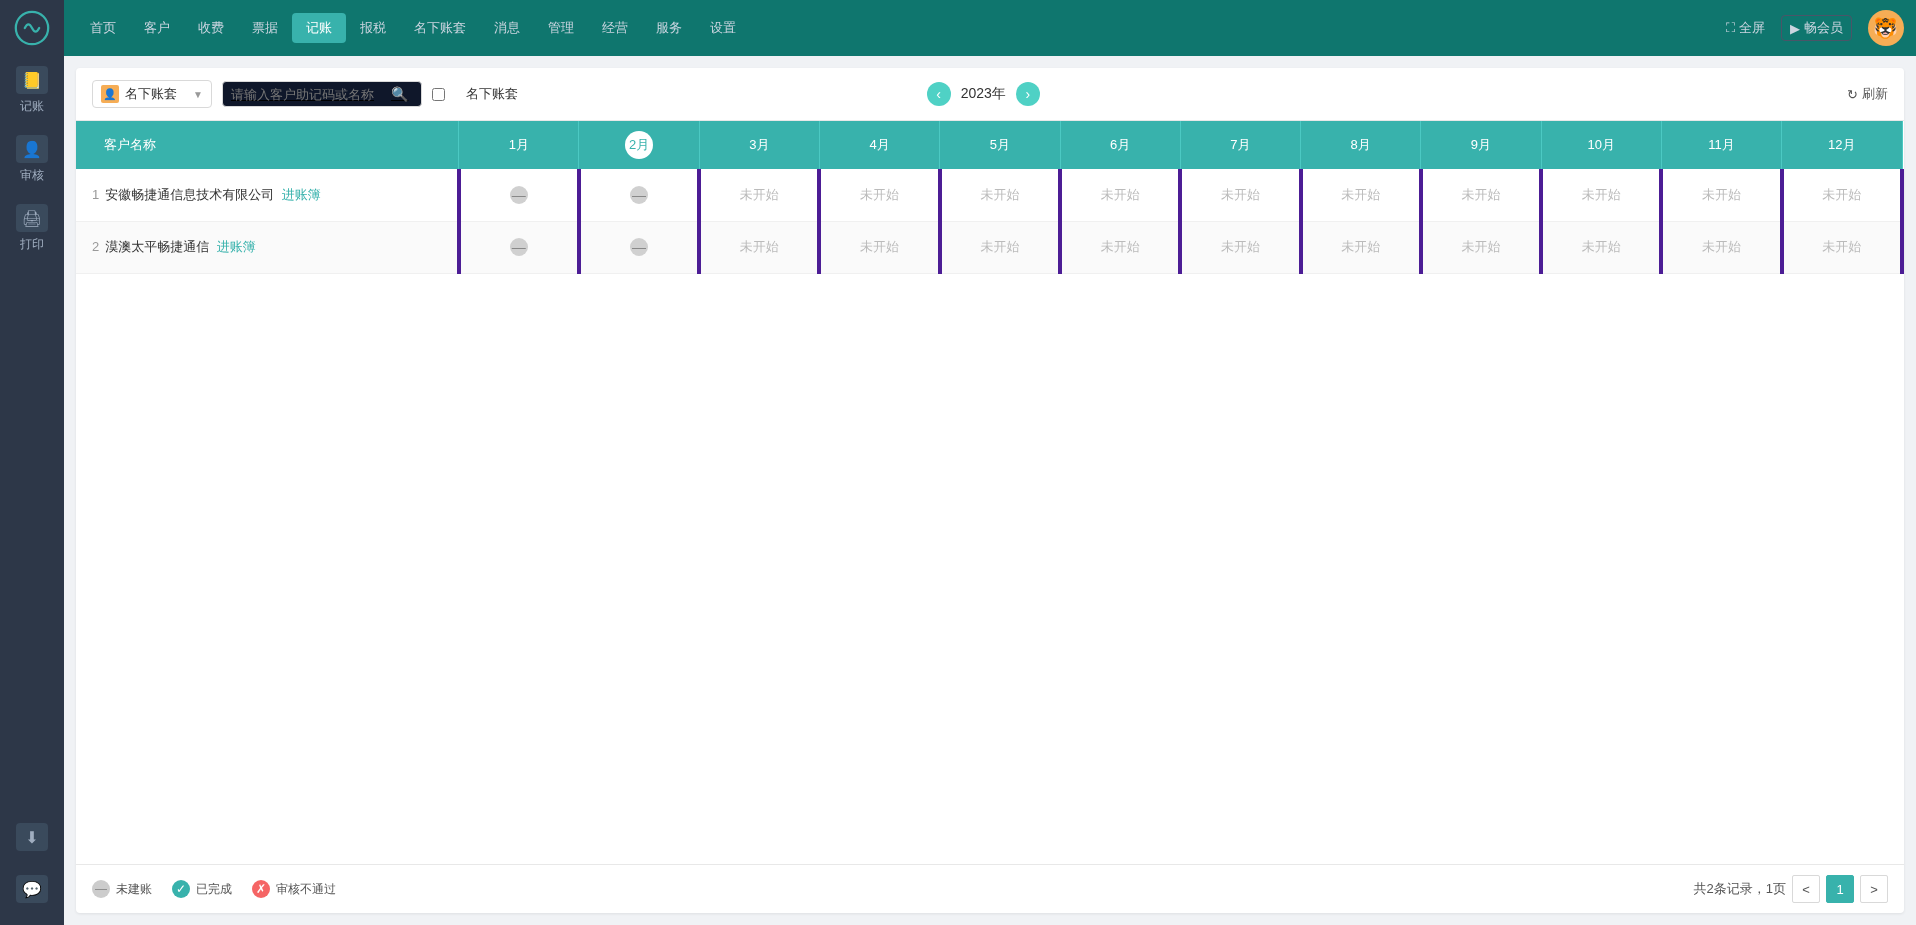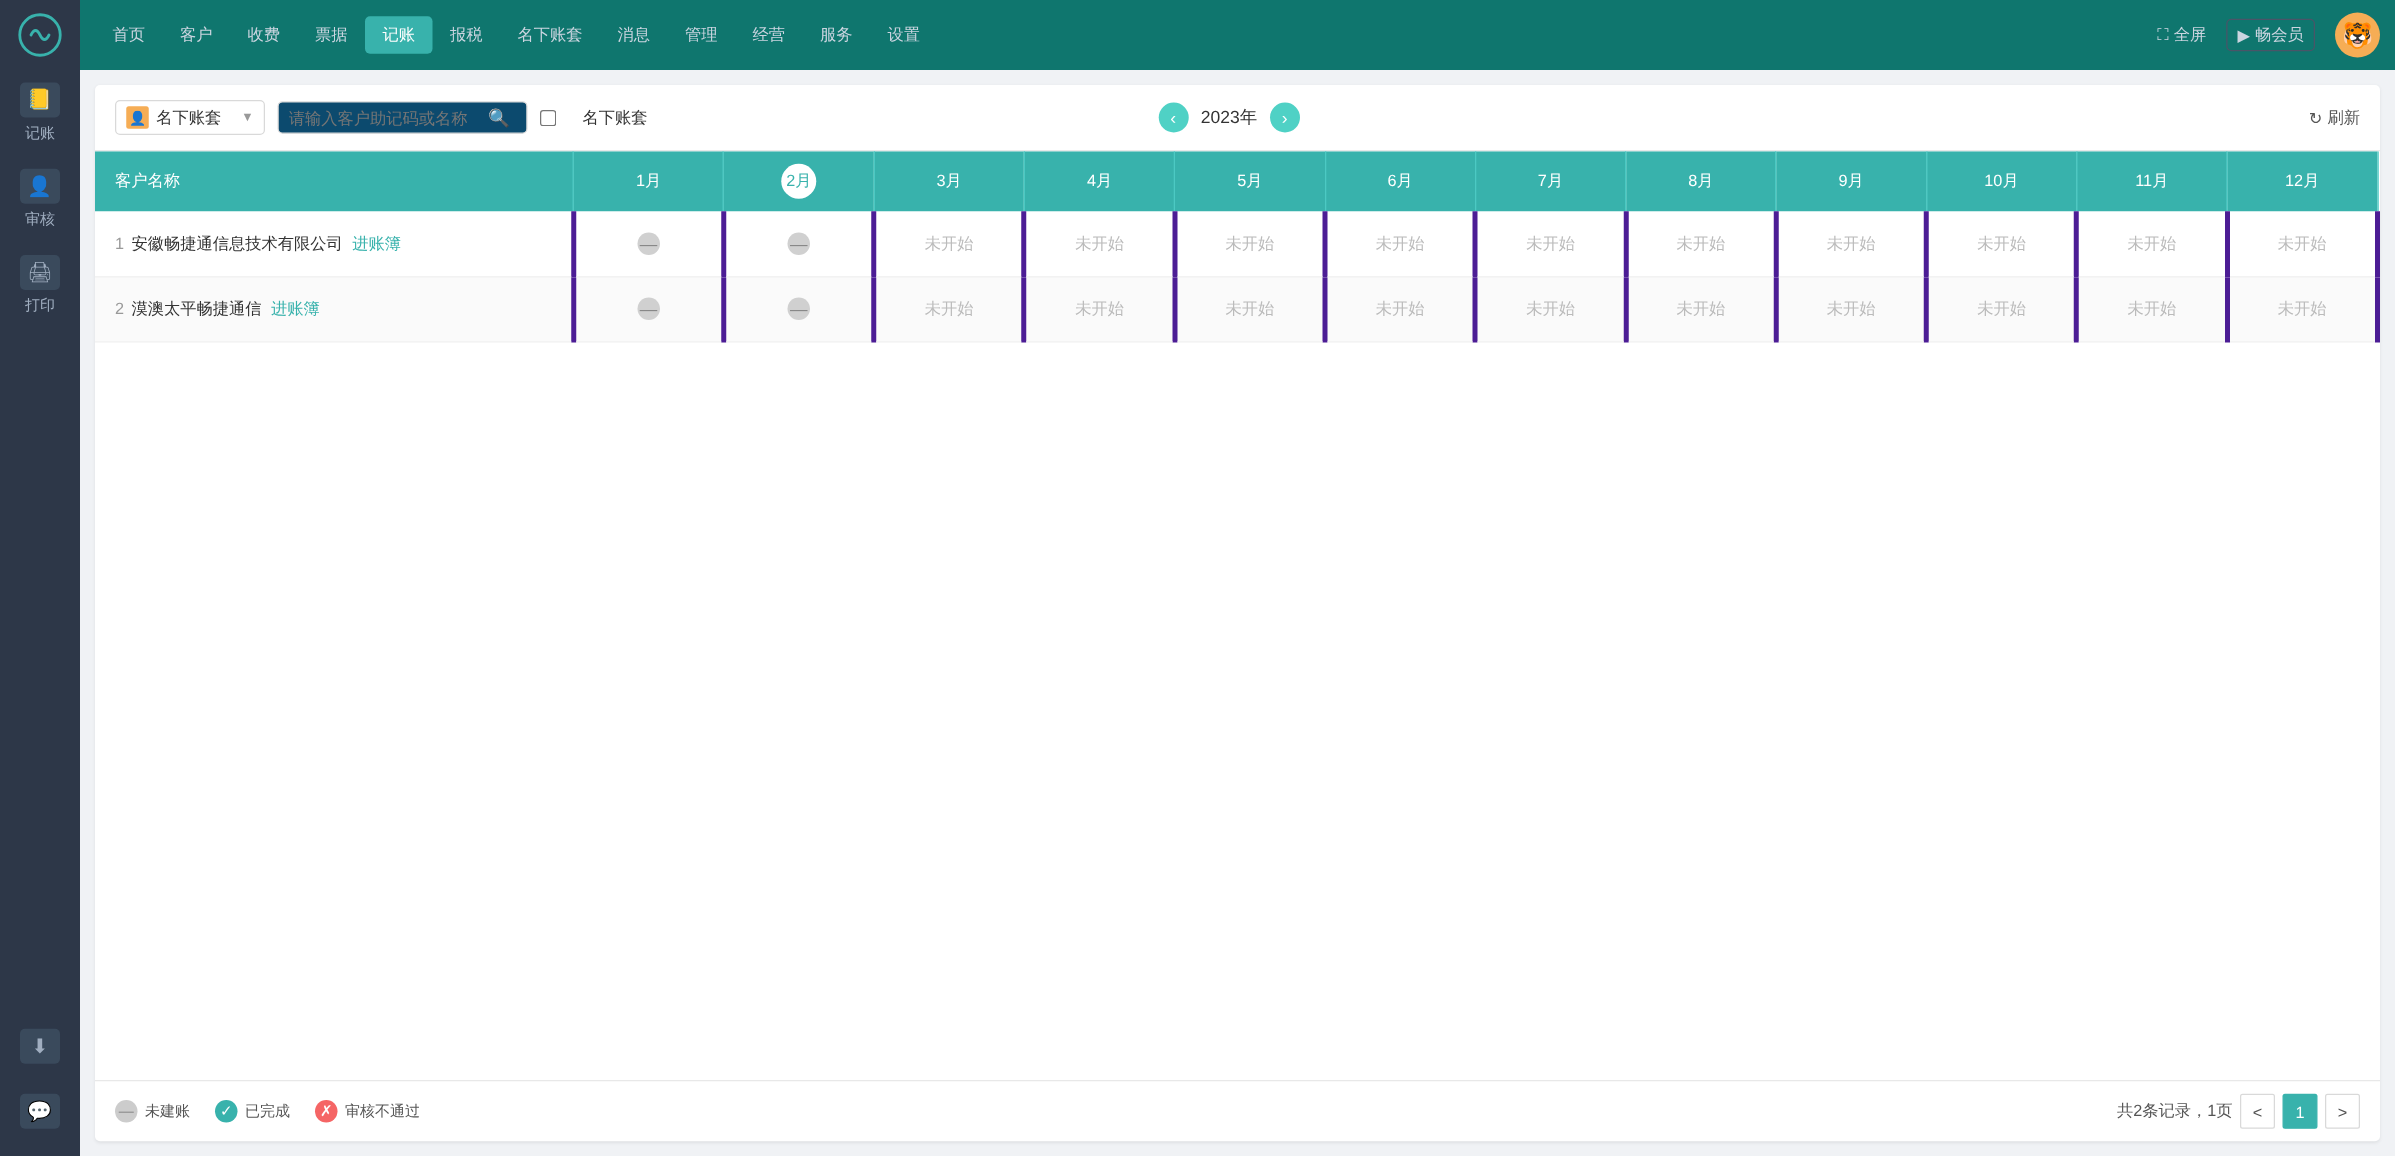--- a/index.html
+++ b/index.html
@@ -156,22 +156,23 @@
     }
     .employee-select .label { font-size: 13px; color: #333; flex: 1; }
     .employee-select .arrow { color: #999; font-size: 10px; }
 
     .search-input-wrap {
       display: flex;
       align-items: center;
       border: 1px solid #d9d9d9;
       border-radius: 4px;
       padding: 4px 8px;
-      background: #0c4a6e;
+      background: #0f172a;
       min-width: 200px;
+      text-decoration: underline;
     }
     .search-input-wrap input {
       border: none; outline: none; font-size: 13px; color: #999; background: transparent; width: 160px;
     }
     .search-icon { color: #999; cursor: pointer; font-size: 14px; }
 
     .checkbox-wrap {
       display: flex;
       align-items: center;
       gap: 21px;
@@ -214,21 +215,21 @@
     }
     table thead th {
       padding: 10px 6px;
       font-weight: 500;
       font-size: 13px;
       text-align: center;
       border-right: 1px solid #4cc9c3;
     }
     table thead th:first-child {
       text-align: left;
-      padding-left: 16px;
+      padding-left: 28px;
       width: 280px;
     }
     .month-col { width: 88px; margin-left: 24px; }
     .current-month {
       background: #fff;
       color: #38b2ac;
       border-radius: 50%;
       width: 28px; height: 28px;
       display: inline-flex;
       align-items: center;

